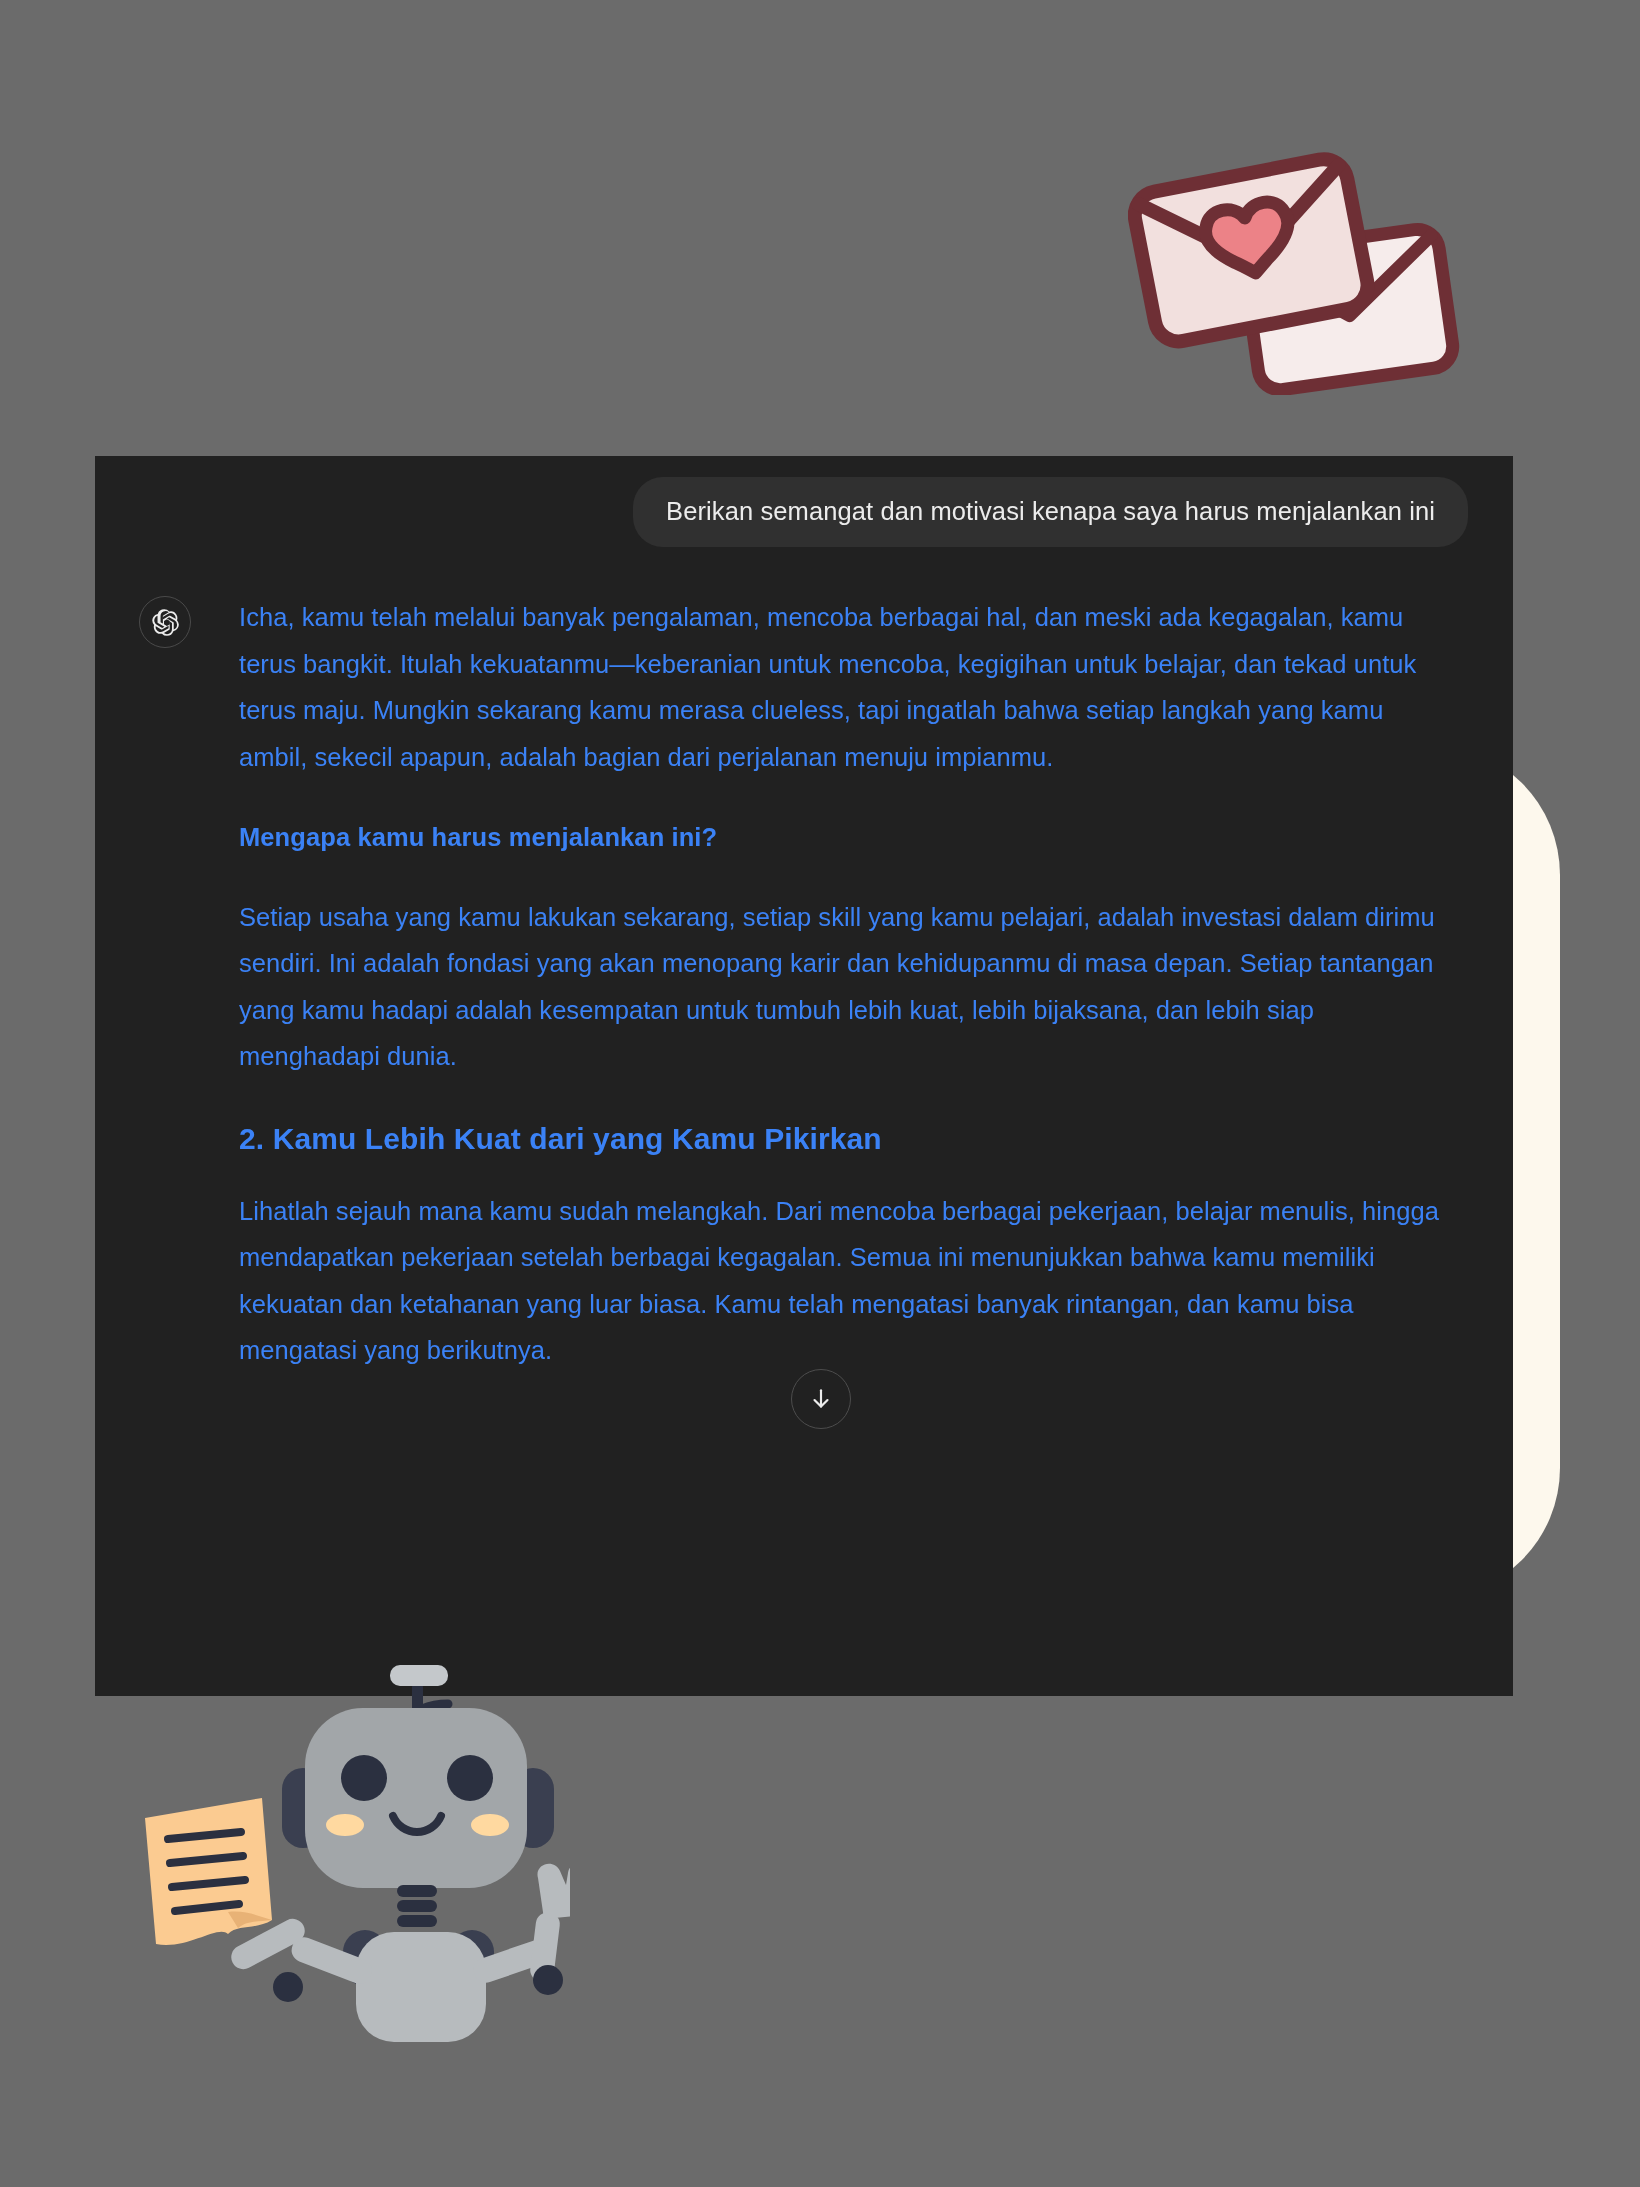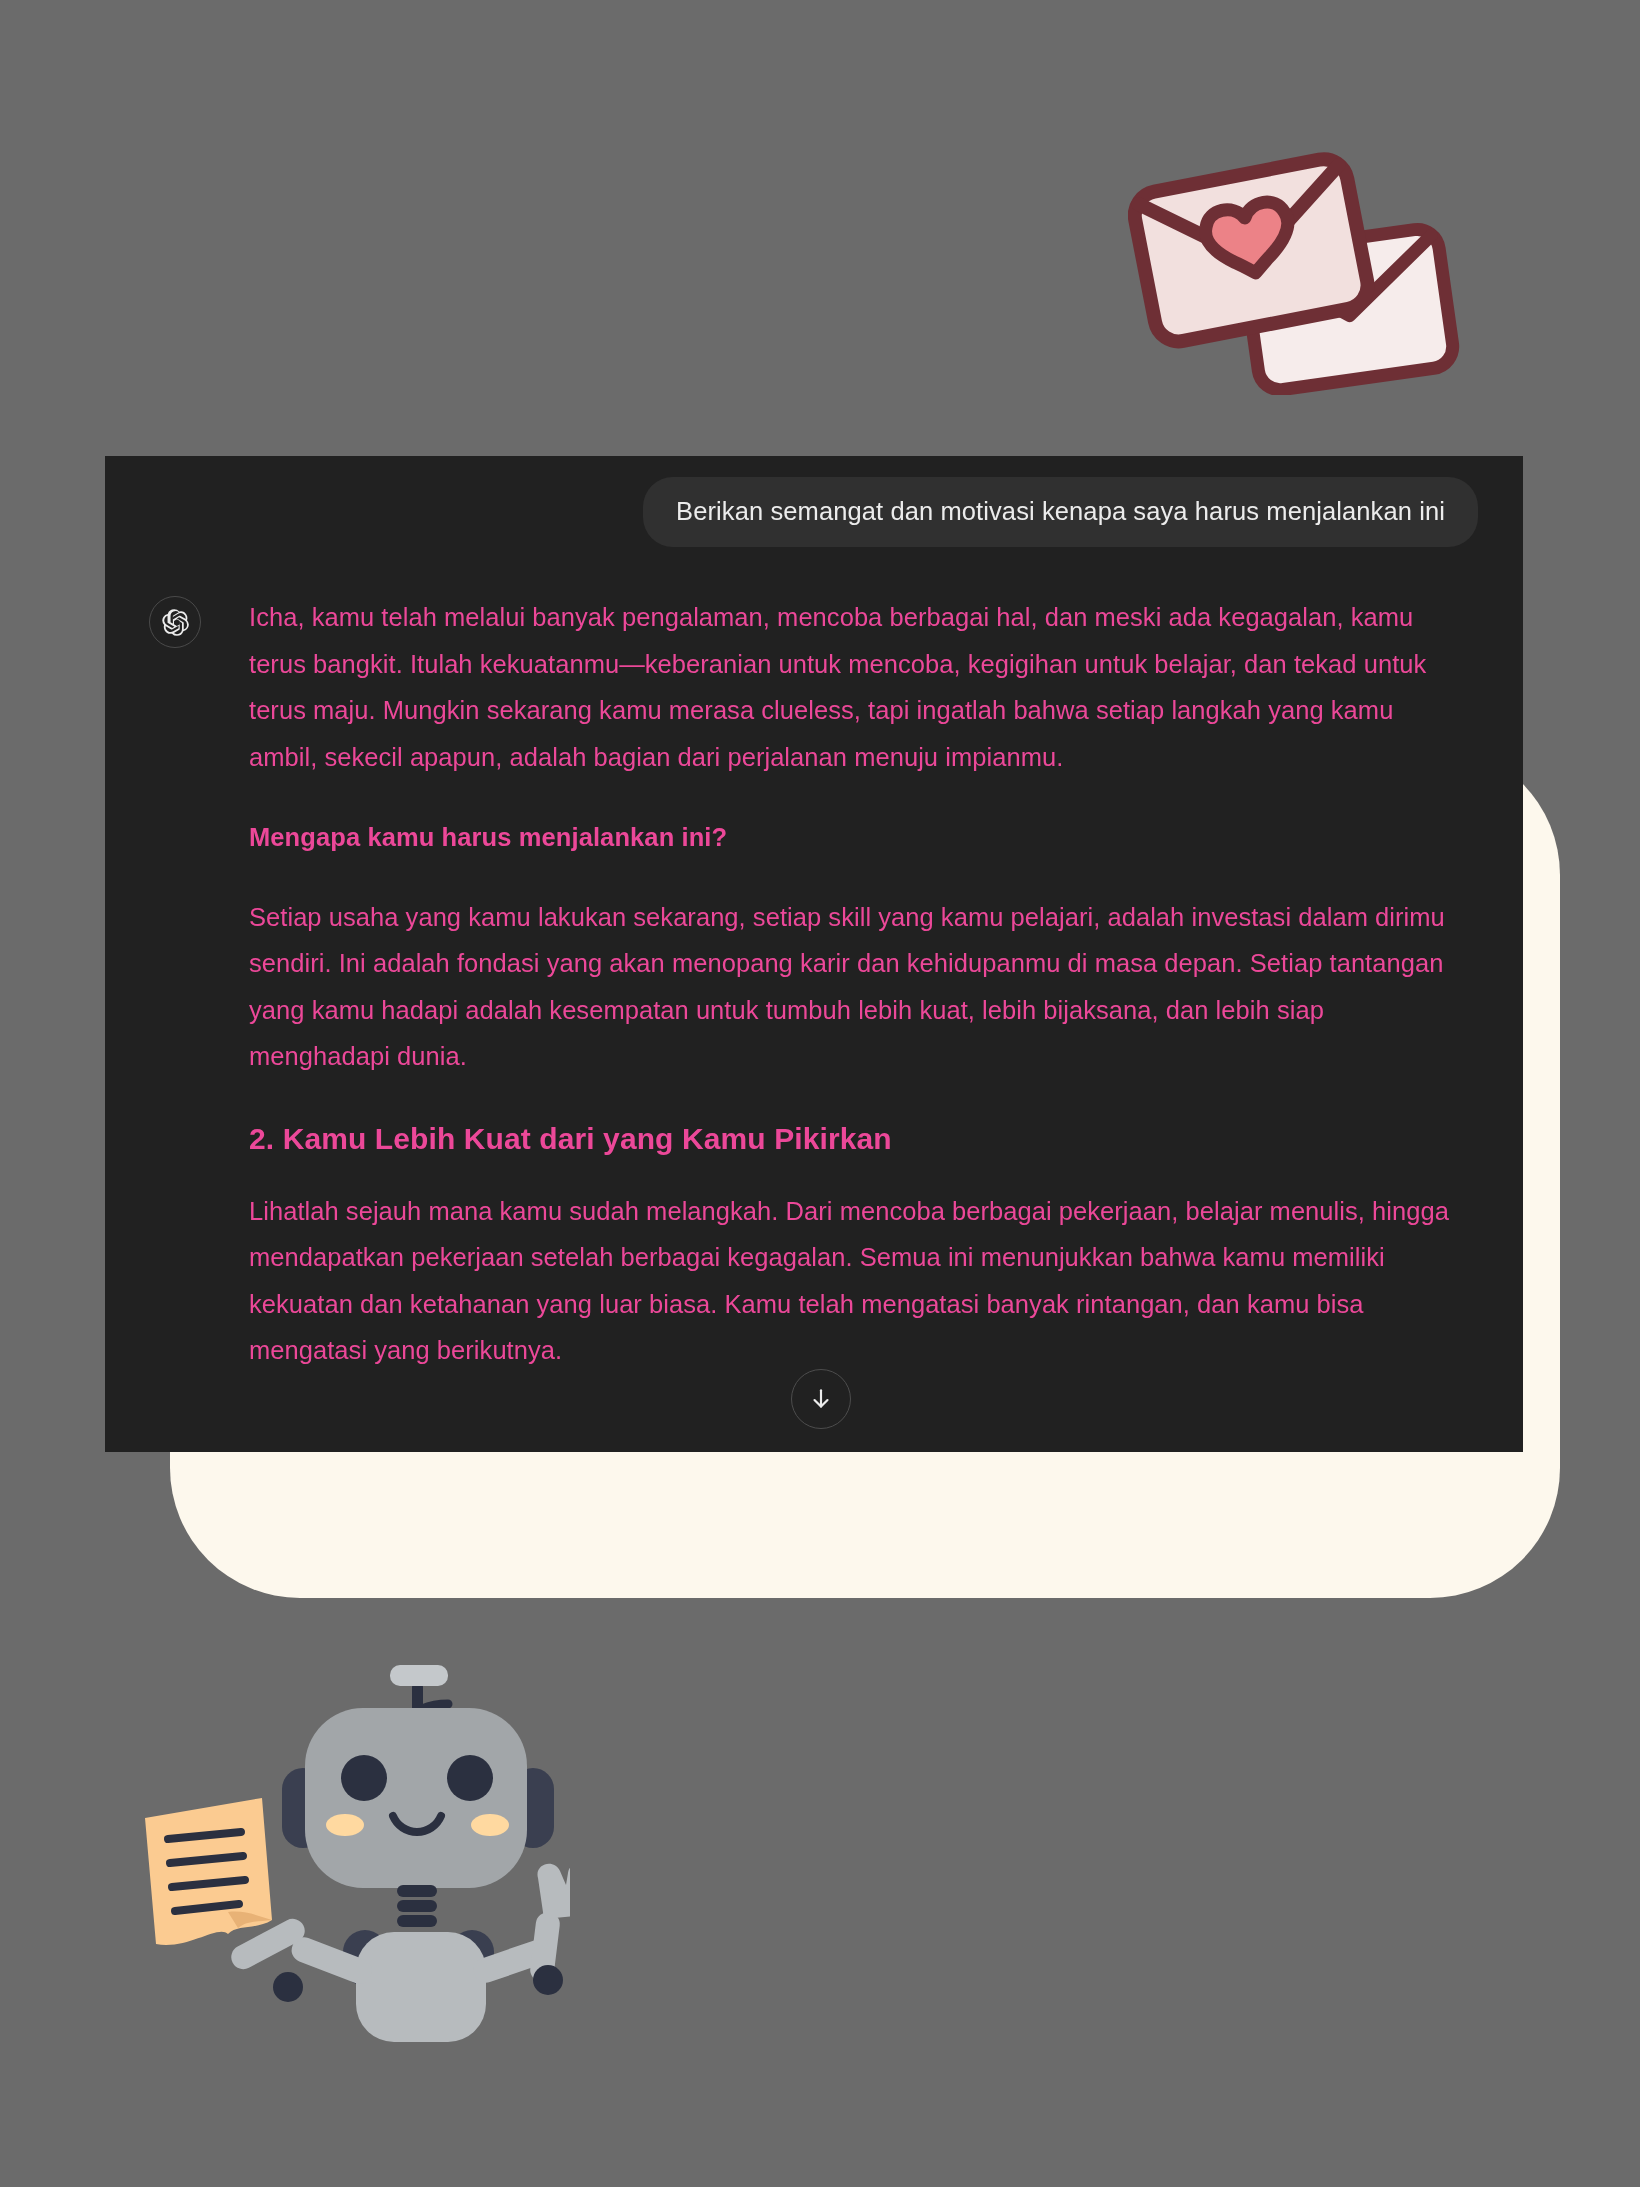--- a/index.html
+++ b/index.html
@@ -24,22 +24,22 @@
     position:absolute;
     left:170px; top:745px;
     width:1390px; height:853px;
     background:#fdf8ed;
     border-radius:130px;
   }
 
   
   #chat-panel {
     position:absolute;
-    left:105px; top:456px;
-    width:1418px; height:996px;
+    left:95px; top:456px;
+    width:1418px; height:1240px;
     background:#212121;
     overflow:hidden;
   }
 
   
   .user-row {
     display:flex;
     justify-content:flex-end;
     padding:21px 45px 0 0;
   }
@@ -64,21 +64,21 @@
     flex:0 0 auto;
     width:52px; height:52px;
     border:1.6px solid #4a4a4a;
     border-radius:50%;
     display:flex; align-items:center; justify-content:center;
     margin-top:2px;
   }
   .assistant-body {
     flex:1 1 auto;
     padding-left:48px;
-    color:#ec4899;
+    color:#3b82f6;
   }
   .assistant-body p {
     font-size:25.5px;
     line-height:1.82;
     letter-spacing:.05px;
   }
   .assistant-body p.lead { margin-bottom:37px; }
   .intro-bold {
     font-size:25.5px;
     font-weight:bold;

